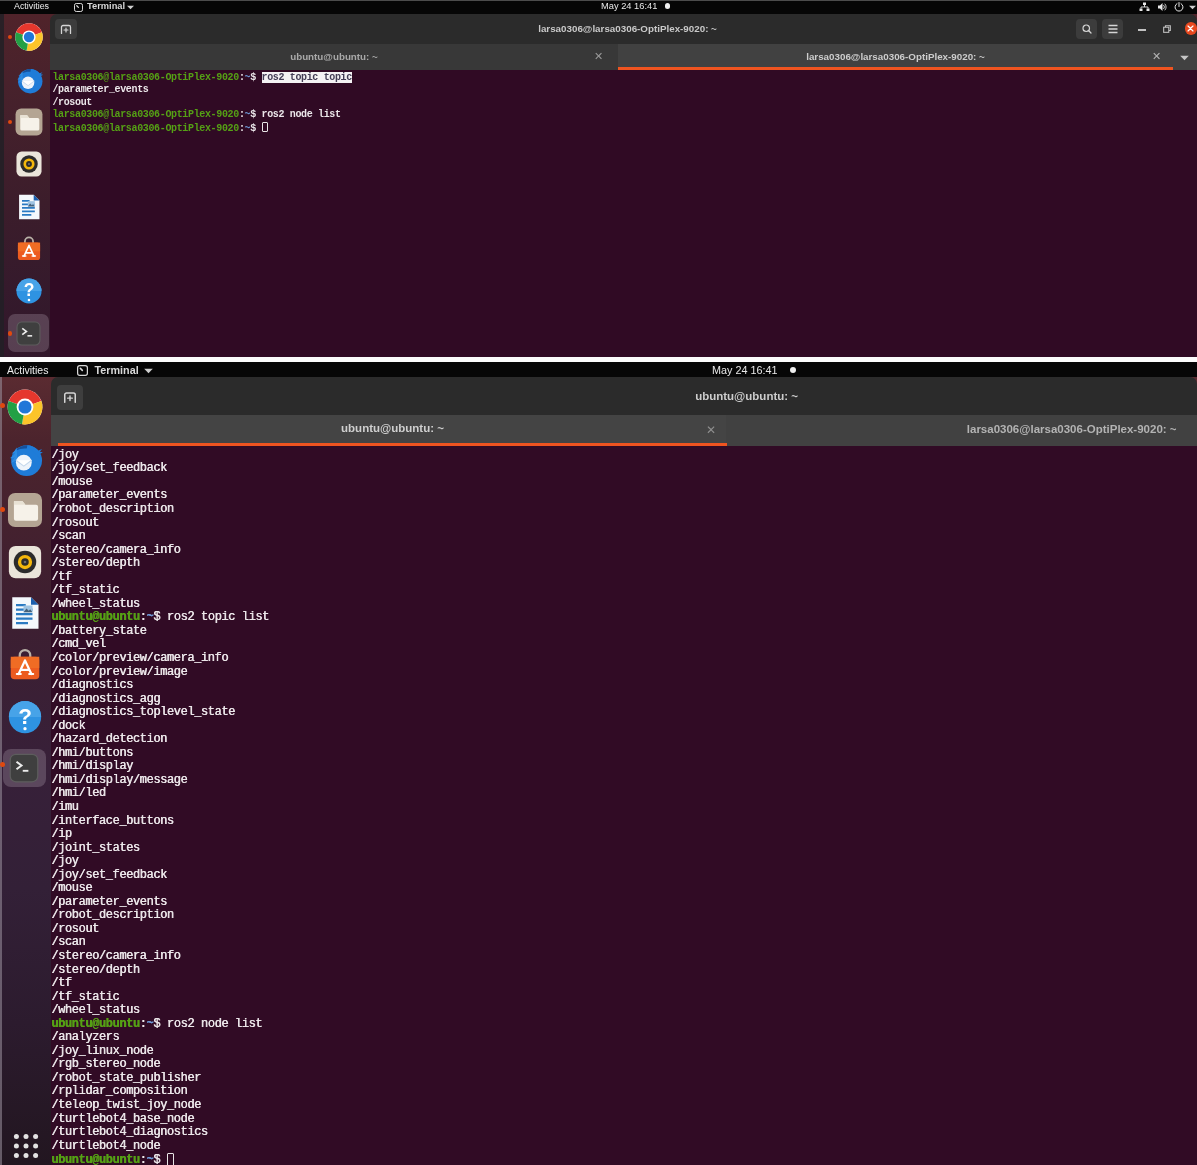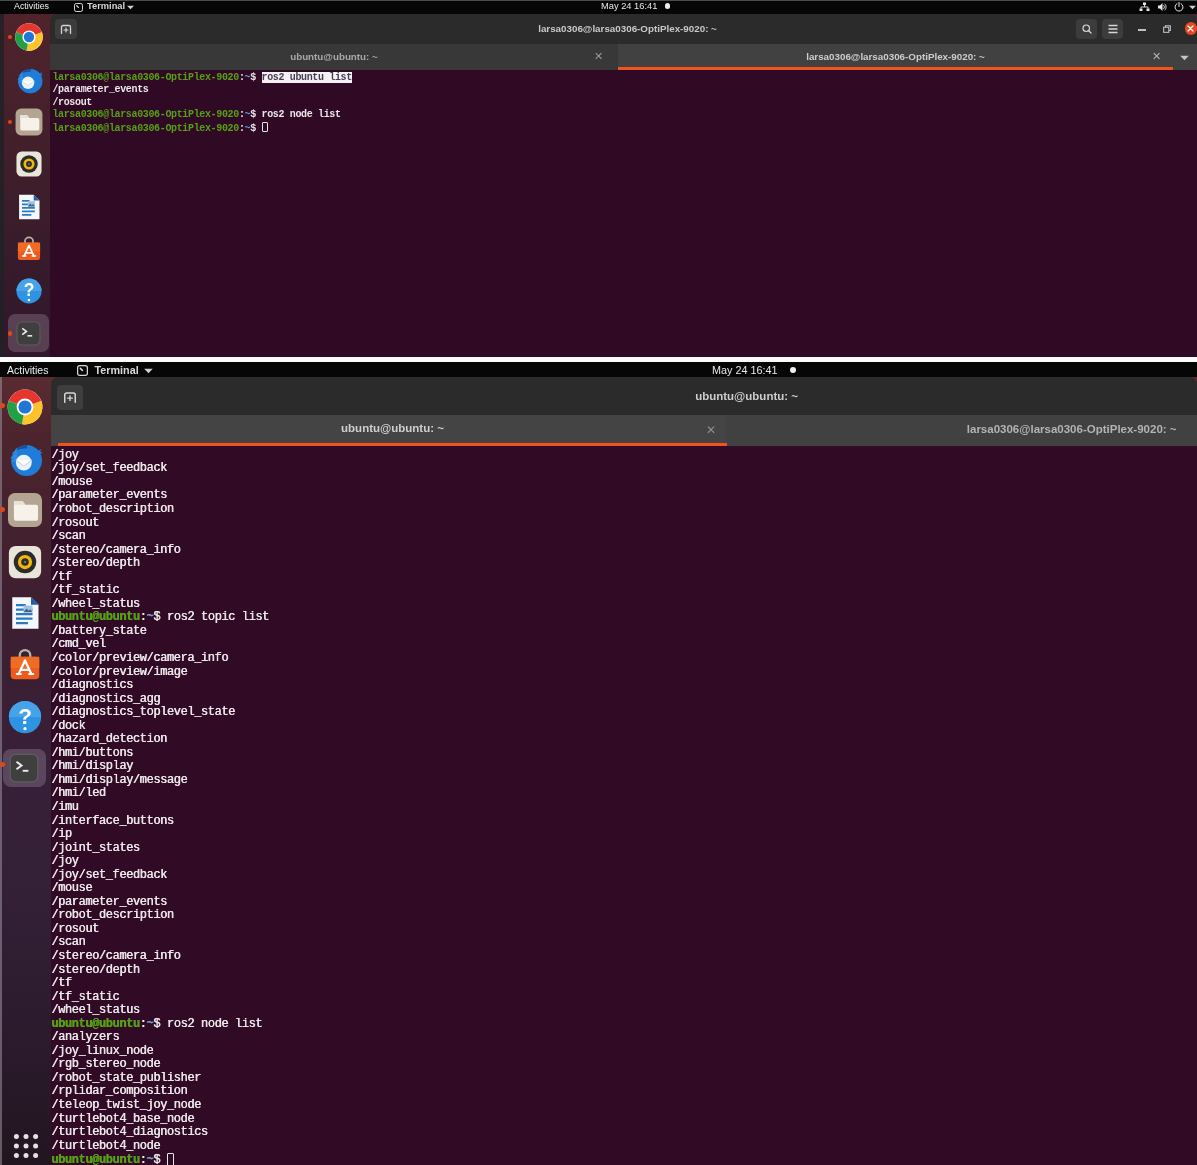--- a/index.html
+++ b/index.html
@@ -201,21 +201,21 @@
       <span class="tabx" style="left:534px; top:6px; color:#b5b5b5;">✕</span>
     </div>
     <div class="abs" style="left:1123px; top:0; width:24px; height:26px; background:#414141;">
       <svg style="position:absolute; left:7px; top:10.5px;" width="9" height="6" viewBox="0 0 10 7">
           <path d="M0 1l5 5 5-5z" fill="#c5c5c5"></path>
         </svg>
     </div>
     <div class="abs" style="left:568px; bottom:0; width:555px; height:3px; background:#ef5420;"></div>
   </div>
   <div id="term1" class="abs">
-    <pre id="txt1" class="mono"><span class="g">larsa0306@larsa0306-OptiPlex-9020</span>:<span class="b">~</span>$ <span class="sel">ros2 ubuntu list</span>
+    <pre id="txt1" class="mono"><span class="g">larsa0306@larsa0306-OptiPlex-9020</span>:<span class="b">~</span>$ <span class="sel">ros2 topic topic</span>
 /parameter_events
 /rosout
 <span class="g">larsa0306@larsa0306-OptiPlex-9020</span>:<span class="b">~</span>$ ros2 node list
 <span class="g">larsa0306@larsa0306-OptiPlex-9020</span>:<span class="b">~</span>$ <span class="cur1"></span></pre>
   </div>
 </div>
 
 <div id="gap" class="abs"></div>
 
 <div id="bar2" class="abs">

